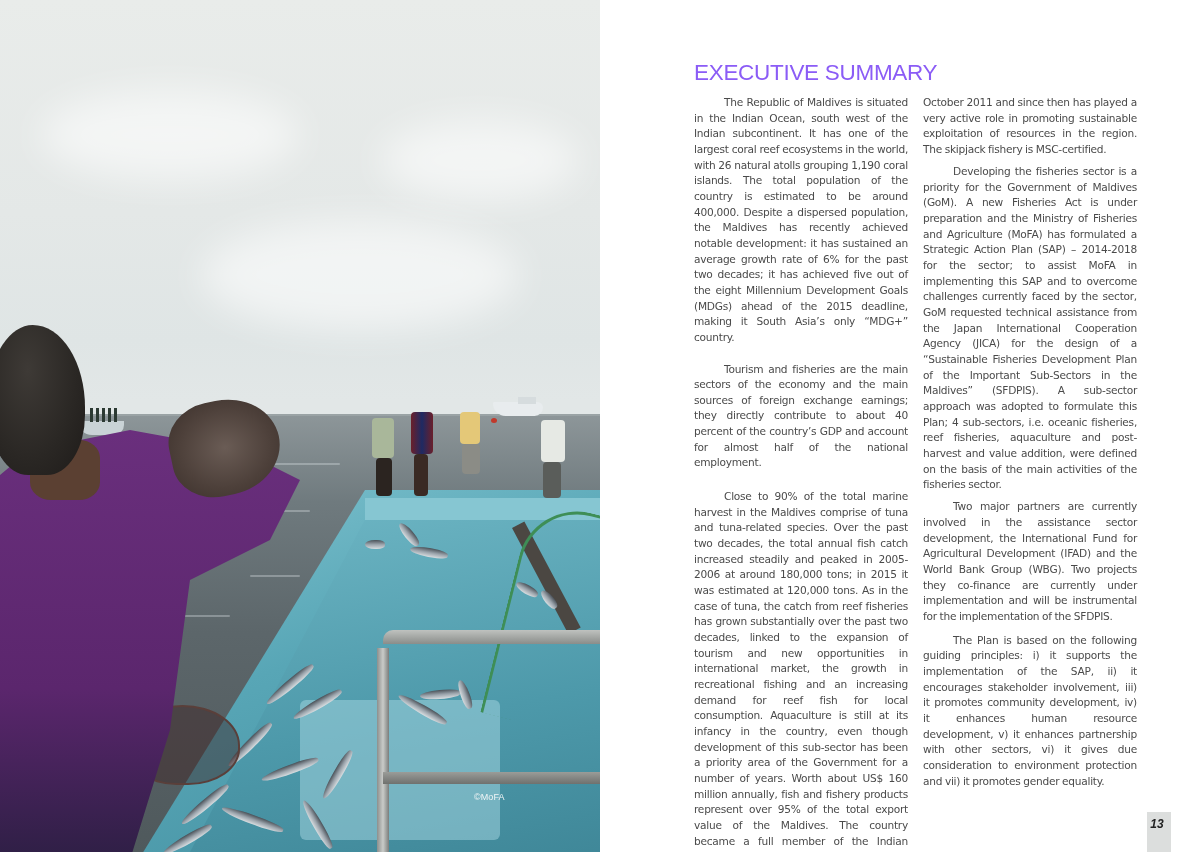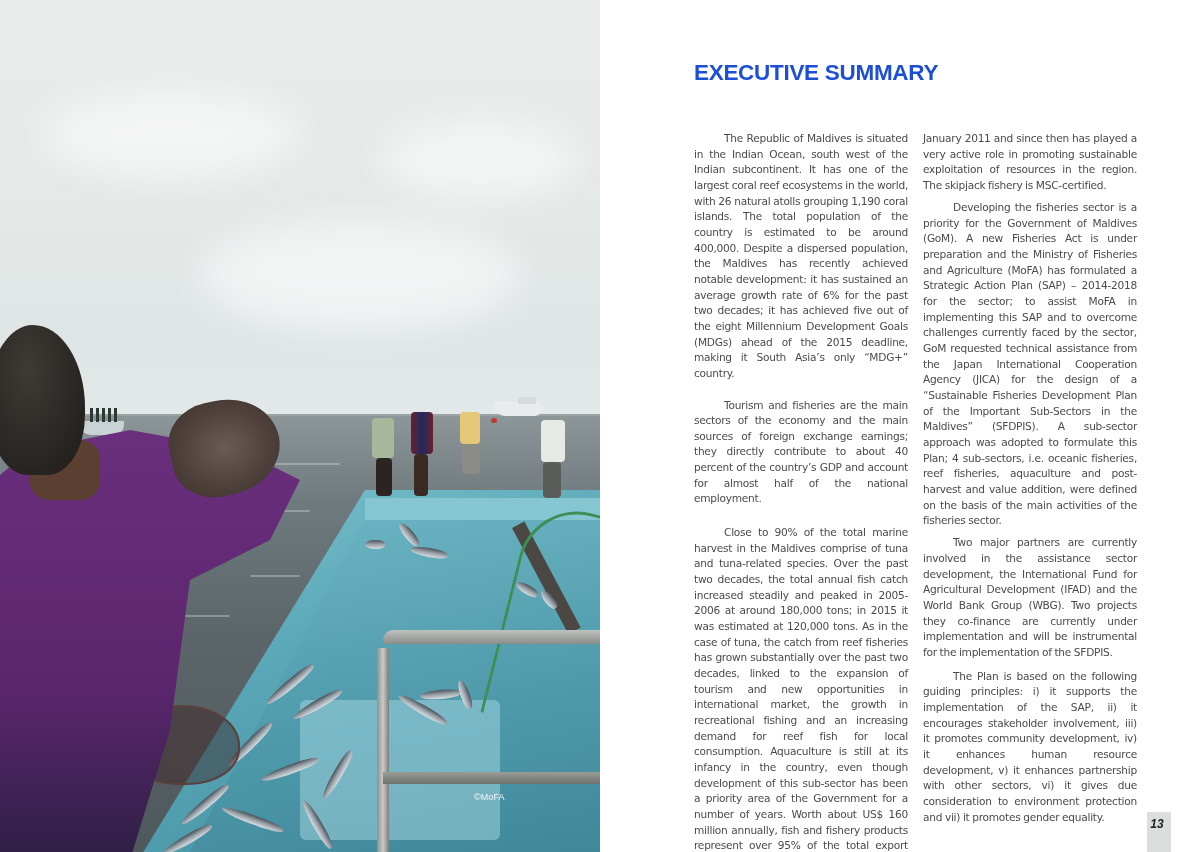--- a/index.html
+++ b/index.html
@@ -61,32 +61,32 @@
     .crew { position: absolute; border-radius: 4px; }
     .credit {
       position: absolute; left: 474px; top: 792px; font-size: 9px; color: #f1f5f6;
       font-family: "Liberation Sans", sans-serif; letter-spacing: 0.1px;
     }
 
     
     .page { position: absolute; left: 600px; top: 0; width: 600px; height: 852px; background: #ffffff; }
     .title {
       position: absolute; left: 94px; top: 60px;
-      font-family: "Liberation Sans", "DejaVu Sans", sans-serif; font-weight: bold;
-      font-size: 22.5px; letter-spacing: -0.3px; color: #1d4ed8;
+      font-family: "Liberation Sans", "DejaVu Sans", sans-serif; font-weight: normal;
+      font-size: 22.5px; letter-spacing: -0.3px; color: #8b5cf6;
     }
     .col {
       position: absolute; top: 95px; width: 214px;
       font-family: "DejaVu Sans", "Liberation Sans", sans-serif;
       font-size: 10.6px; line-height: 15.65px; color: #4a4a4a;
       text-align: justify; letter-spacing: -0.25px; word-spacing: -0.4px;
     }
     .col-left { left: 94px; }
     .col-right { left: 323px; }
-    .col p { text-indent: 30px; margin-top: 36px; }
+    .col p { text-indent: 30px; }
     .col p.noindent { text-indent: 0; }
     .col p + p { margin-top: 6.5px; }
     .col-right p.sp { }
 
     .page-num-box {
       position: absolute; left: 547px; top: 812px; width: 24px; height: 40px; background: #dcdedd;
     }
     .page-num {
       position: absolute; left: 0; top: 5px; width: 20px; text-align: center;
       font-family: "Liberation Sans", sans-serif; font-style: italic; font-weight: bold;
@@ -168,21 +168,21 @@
 <div class="page">
   <h1 class="title">EXECUTIVE SUMMARY</h1>
 
   <div class="col col-left">
     <p>The Republic of Maldives is situated in the Indian Ocean, south west of the Indian subcontinent. It has one of the largest coral reef ecosystems in the world, with 26 natural atolls grouping 1,190 coral islands. The total population of the country is estimated to be around 400,000. Despite a dispersed population, the Maldives has recently achieved notable development: it has sustained an average growth rate of 6% for the past two decades; it has achieved five out of the eight Millennium Development Goals (MDGs) ahead of the 2015 deadline, making it South Asia’s only “MDG+” country.</p>
     <p style="margin-top:16px;">Tourism and fisheries are the main sectors of the economy and the main sources of foreign exchange earnings; they directly contribute to about 40 percent of the country’s GDP and account for almost half of the national employment.</p>
     <p style="margin-top:18px;">Close to 90% of the total marine harvest in the Maldives comprise of tuna and tuna-related species. Over the past two decades, the total annual fish catch increased steadily and peaked in 2005-2006 at around 180,000 tons; in 2015 it was estimated at 120,000 tons. As in the case of tuna, the catch from reef fisheries has grown substantially over the past two decades, linked to the expansion of tourism and new opportunities in international market, the growth in recreational fishing and an increasing demand for reef fish for local consumption. Aquaculture is still at its infancy in the country, even though development of this sub-sector has been a priority area of the Government for a number of years. Worth about US$ 160 million annually, fish and fishery products represent over 95% of the total export value of the Maldives. The country became a full member of the Indian Ocean Tuna Commission (IOTC) in</p>
   </div>
 
   <div class="col col-right">
-    <p class="noindent">January 2011 and since then has played a very active role in promoting sustainable exploitation of resources in the region. The skipjack fishery is MSC-certified.</p>
+    <p class="noindent">October 2011 and since then has played a very active role in promoting sustainable exploitation of resources in the region. The skipjack fishery is MSC-certified.</p>
     <p class="sp">Developing the fisheries sector is a priority for the Government of Maldives (GoM). A new Fisheries Act is under preparation and the Ministry of Fisheries and Agriculture (MoFA) has formulated a Strategic Action Plan (SAP) – 2014-2018 for the sector; to assist MoFA in implementing this SAP and to overcome challenges currently faced by the sector, GoM requested technical assistance from the Japan International Cooperation Agency (JICA) for the design of a “Sustainable Fisheries Development Plan of the Important Sub-Sectors in the Maldives” (SFDPIS). A sub-sector approach was adopted to formulate this Plan; 4 sub-sectors, i.e. oceanic fisheries, reef fisheries, aquaculture and post-harvest and value addition, were defined on the basis of the main activities of the fisheries sector.</p>
     <p class="sp">Two major partners are currently involved in the assistance sector development, the International Fund for Agricultural Development (IFAD) and the World Bank Group (WBG). Two projects they co-finance are currently under implementation and will be instrumental for the implementation of the SFDPIS.</p>
     <p style="margin-top:8px;">The Plan is based on the following guiding principles: i) it supports the implementation of the SAP, ii) it encourages stakeholder involvement, iii) it promotes community development, iv) it enhances human resource development, v) it enhances partnership with other sectors, vi) it gives due consideration to environment protection and vii) it promotes gender equality.</p>
   </div>
 
   <div class="page-num-box">
     <div class="page-num">13</div>
   </div>
 </div>
 

